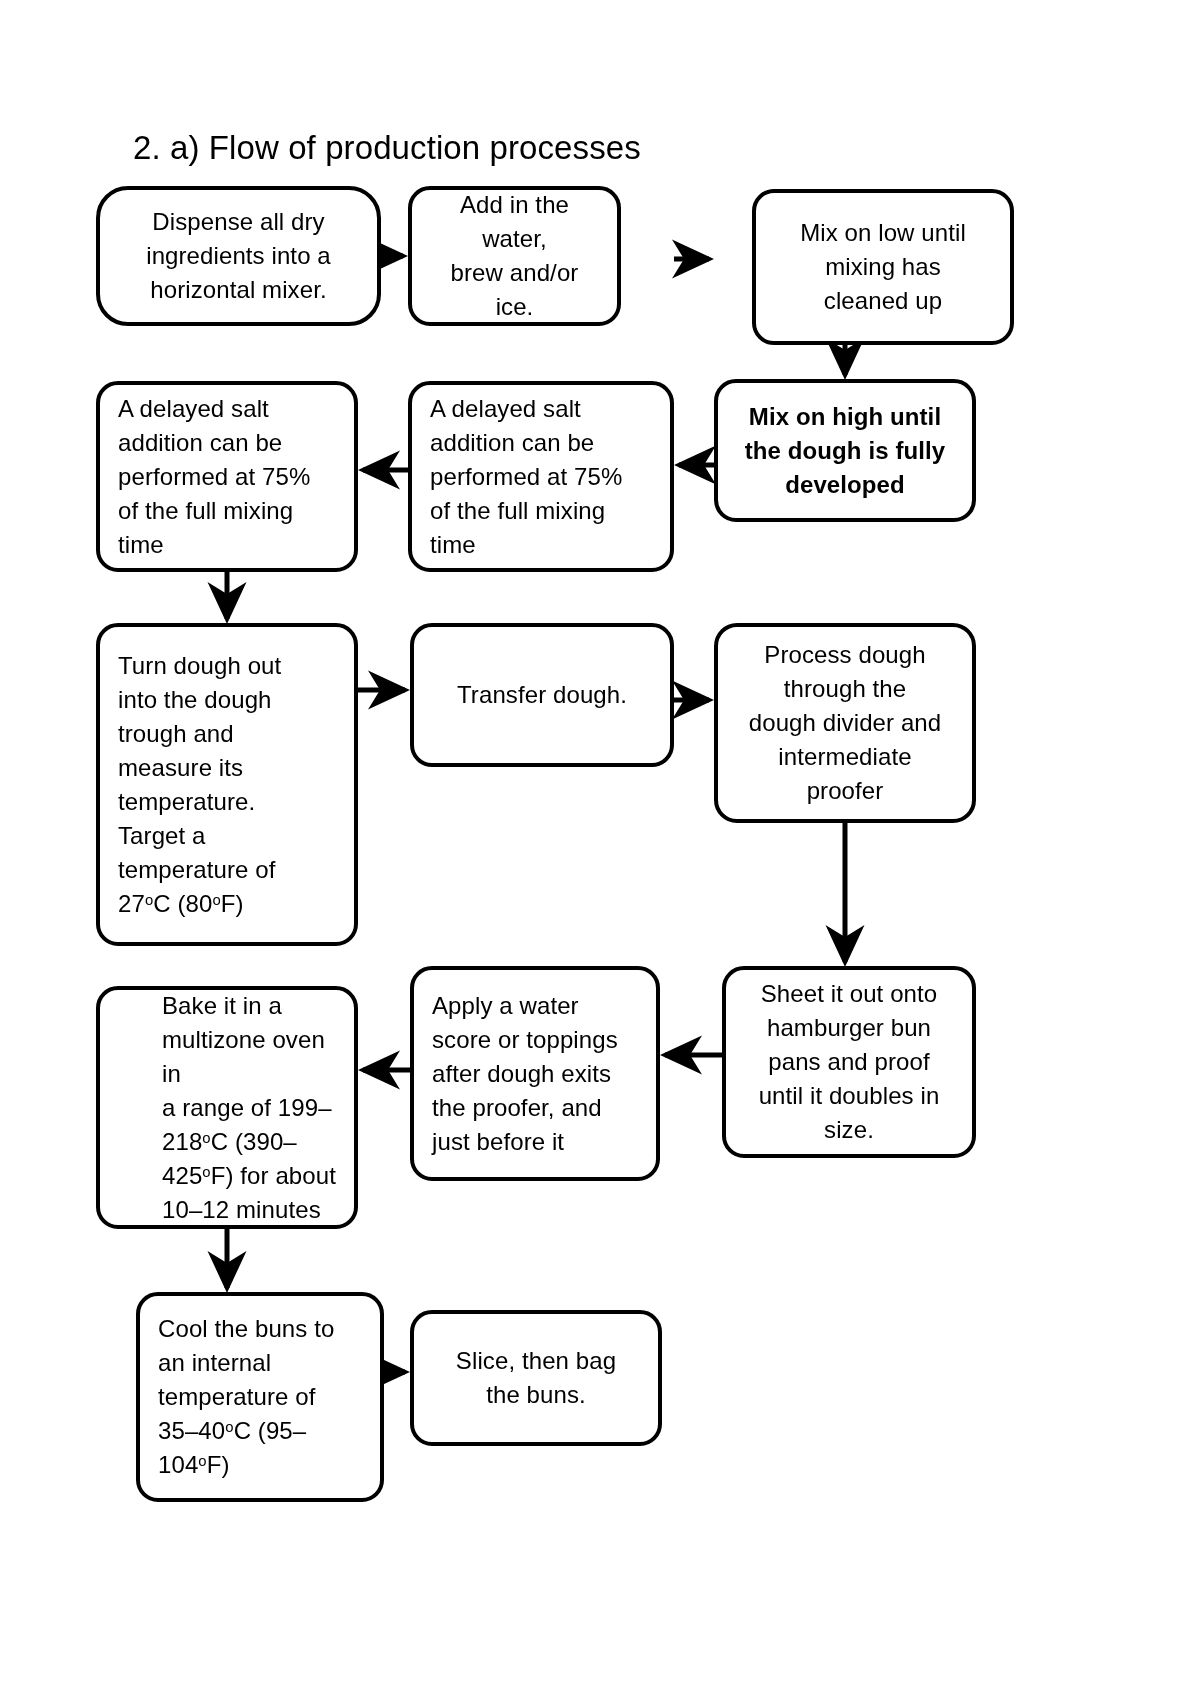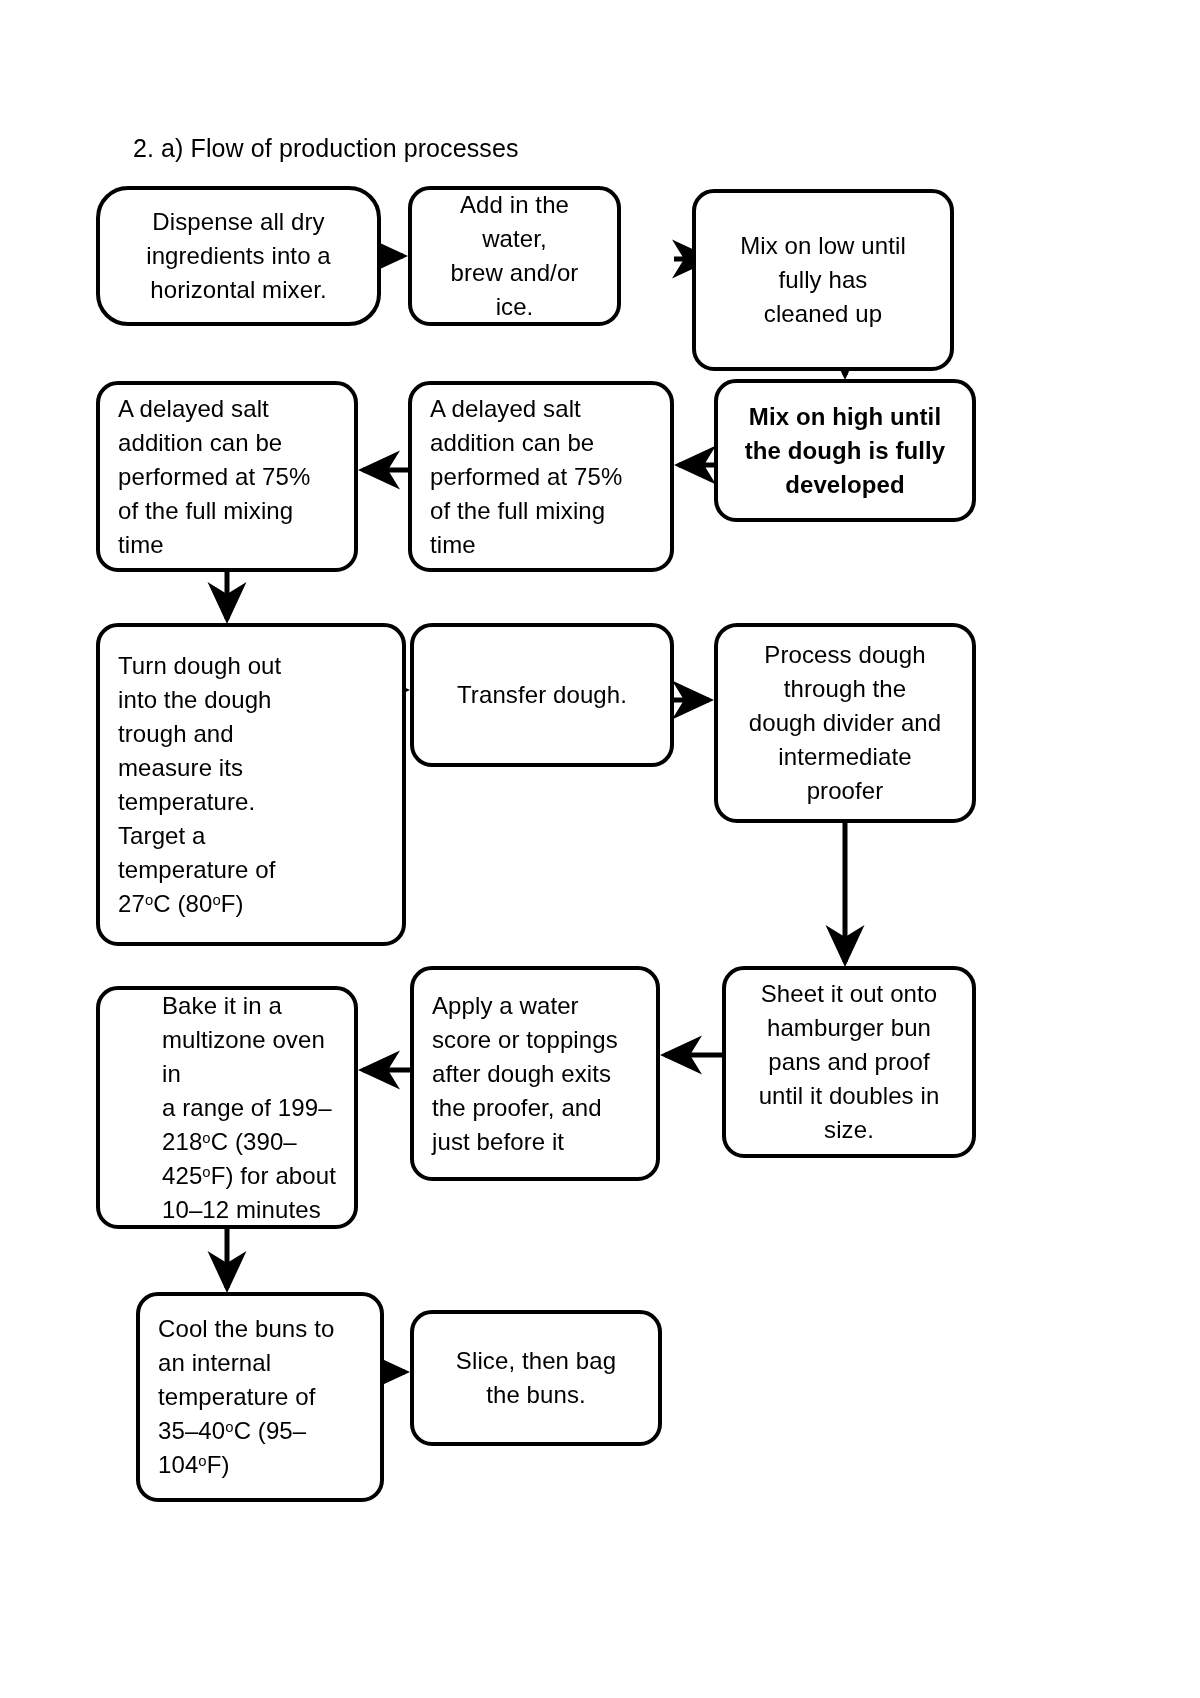--- a/index.html
+++ b/index.html
@@ -28,21 +28,21 @@
     left: 0; top: 0;
     width: 1200px;
     height: 1698px;
     pointer-events: none;
   }
 
   .page-title {
     position: absolute;
     left: 133px;
     top: 132px;
-    font-size: 25px;
+    font-size: 33px;
     line-height: 32px;
     letter-spacing: 0.1px;
     white-space: nowrap;
   }
 
   .node {
     position: absolute;
     box-sizing: border-box;
     border: 4px solid #000000;
     border-radius: 22px;
@@ -58,29 +58,29 @@
     width: 100%;
     padding: 0 18px;
     white-space: pre-line;
   }
   .node.align-left .node-text { text-align: left; }
   .node.align-center .node-text { text-align: center; }
 
   
   #node-dispense   { left: 96px;  top: 186px;  width: 285px; height: 140px; border-radius: 32px; }
   #node-addwater   { left: 408px; top: 186px;  width: 213px; height: 140px; }
-  #node-mixlow     { left: 692px; top: 189px;  width: 262px; height: 182px; }
+  #node-mixlow     { left: 752px; top: 189px;  width: 262px; height: 156px; }
 
   
   #node-saltleft   { left: 96px;  top: 381px;  width: 262px; height: 191px; }
   #node-saltmid    { left: 408px; top: 381px;  width: 266px; height: 191px; }
   #node-mixhigh    { left: 714px; top: 379px;  width: 262px; height: 143px; font-weight: bold; }
 
   
-  #node-turndough  { left: 96px;  top: 623px;  width: 310px; height: 323px; }
+  #node-turndough  { left: 96px;  top: 623px;  width: 262px; height: 323px; }
   #node-transfer   { left: 410px; top: 623px;  width: 264px; height: 144px; }
   #node-processd   { left: 714px; top: 623px;  width: 262px; height: 200px; border-radius: 23px; }
 
   
   #node-bake       { left: 96px;  top: 986px;  width: 262px; height: 243px; padding-left: 44px; }
   #node-applywater { left: 410px; top: 966px;  width: 250px; height: 215px; }
   #node-sheet      { left: 722px; top: 966px;  width: 254px; height: 192px; }
 
   
   #node-cool       { left: 96px;  top: 1292px; width: 248px; height: 210px; margin-left: 40px; }
@@ -124,21 +124,21 @@
 
   <div class="node align-center" id="node-dispense">
     <span class="node-text"><span>Dispense all dry</span><br><span>ingredients into a</span><br><span>horizontal mixer.</span></span>
   </div>
 
   <div class="node align-center" id="node-addwater">
     <span class="node-text"><span>Add in the water,</span><br><span>brew and/or ice.</span></span>
   </div>
 
   <div class="node align-center" id="node-mixlow">
-    <span class="node-text"><span>Mix on low until</span><br><span>fully has</span><br><span>cleaned up</span></span>
+    <span class="node-text"><span>Mix on low until</span><br><span>mixing has</span><br><span>cleaned up</span></span>
   </div>
 
   <div class="node align-left" id="node-saltleft">
     <span class="node-text"><span>A delayed salt</span><br><span>addition can be</span><br><span>performed at 75%</span><br><span>of the full mixing</span><br><span>time</span></span>
   </div>
 
   <div class="node align-left" id="node-saltmid">
     <span class="node-text"><span>A delayed salt</span><br><span>addition can be</span><br><span>performed at 75%</span><br><span>of the full mixing</span><br><span>time</span></span>
   </div>
 

